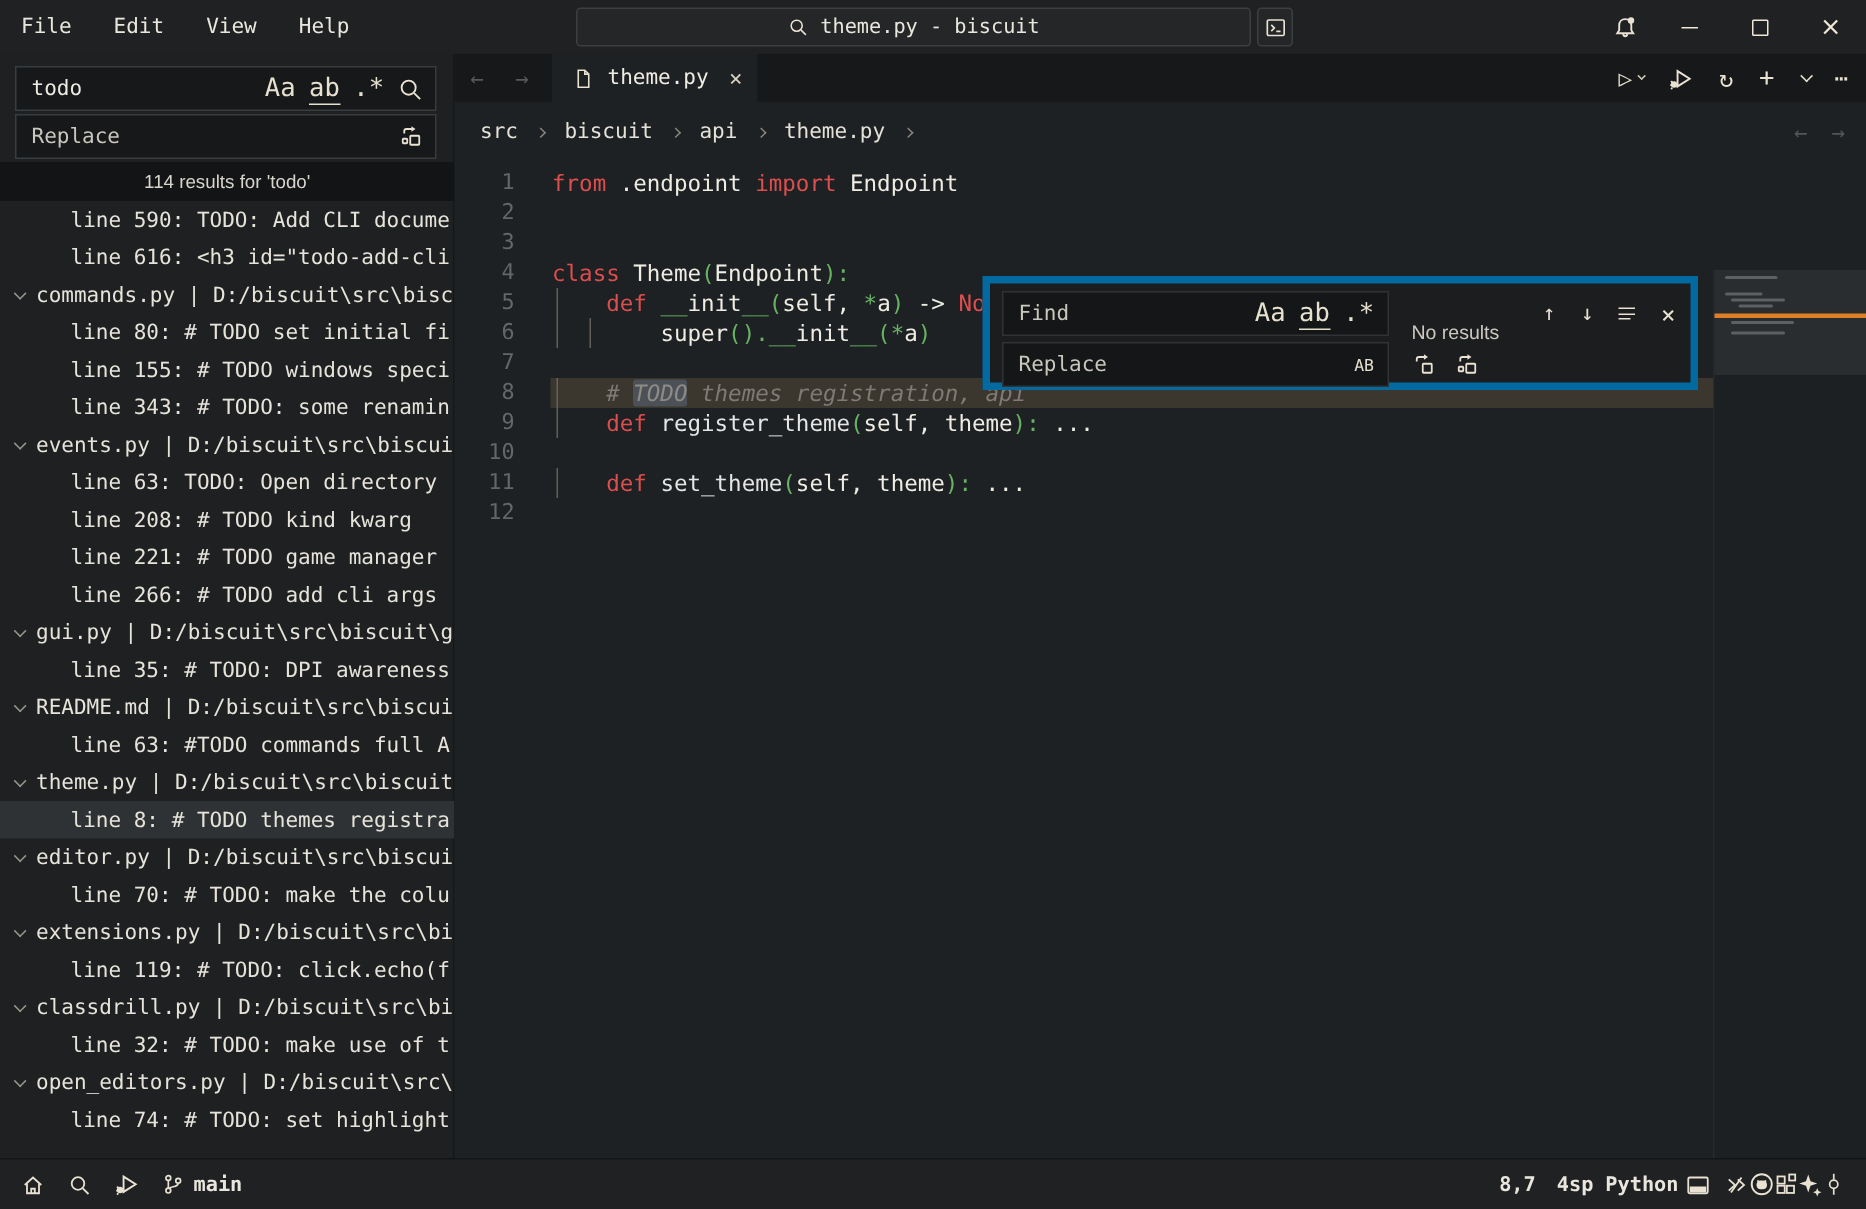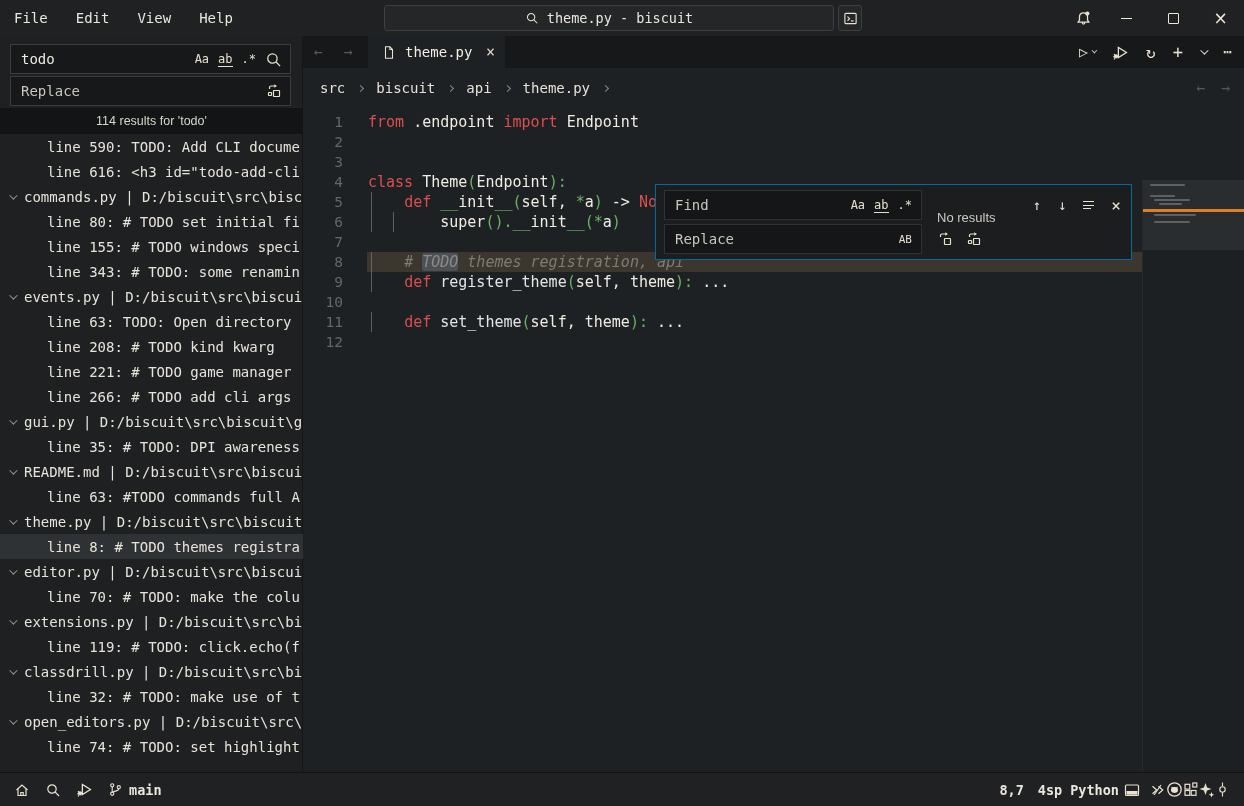--- a/index.html
+++ b/index.html
@@ -32,21 +32,21 @@
   #bell-wrap { position:relative; width:40px; height:36px; display:flex; align-items:center; justify-content:center; }
 
   
   #sidebar { position:absolute; left:0; top:36px; width:303px; height:736px; background:#1e2022; border-right:1px solid #141617; }
   .side-input { position:absolute; left:10px; width:281px; height:30px; background:#16181a;
     border:1px solid #393d40; display:flex; align-items:center; }
   #search-box { top:8px; } #replace-box { top:40px; }
   .side-input input { flex:1; min-width:0; background:transparent; border:none; outline:none;
     color:#eceae1; font:14px "DejaVu Sans Mono", monospace; padding:0 6px 0 10px; }
   .side-input input::placeholder, #fw input::placeholder { color:#c9c6bd; opacity:1; }
-  .opt-ic { font-size:12px; color:#e7e0cf; margin-right:9px; letter-spacing:0; }
+  .opt-ic { font-size:17px; color:#e7e0cf; margin-right:9px; letter-spacing:0; }
   .opt-word { border-bottom:1px solid #e7e0cf; }
   #results-header { position:absolute; left:0; top:72px; width:303px; height:26px; background:#121415;
     font:12.5px "Liberation Sans", sans-serif; color:#d8d5cd; text-align:center; line-height:26px; }
   #result-rows { position:absolute; left:0; top:98px; width:303px; height:638px; overflow:hidden; }
   .srow { position:relative; width:303px; height:25px; display:flex; align-items:center; overflow:hidden;
     font-size:14px; color:#e6e3da; white-space:pre; }
   .srow.selected { background:#2f3234; }
   .srow .file-chev { margin-left:9px; margin-right:9px; }
   .srow.line-row { padding-left:47px; }
   .chev { display:inline-block; width:6px; height:6px; border-right:1.3px solid #97948c; border-bottom:1.3px solid #97948c; }
@@ -75,21 +75,21 @@
   .cline { position:absolute; left:0; width:839px; height:20px; }
   .lnum { position:absolute; left:0; top:0; width:40px; text-align:right; font-size:14.5px; color:#63676a; line-height:20px; }
   .ctext { position:absolute; left:65px; top:0; white-space:pre; font-size:15px; line-height:20px; }
   .guide { position:absolute; top:0; width:1px; height:20px; background:#7a7468; opacity:.75; }
   .c-kw { color:#dd4e4e; } .c-tx { color:#efede3; } .c-pn { color:#68b264; } .c-fn { color:#e5e5e5; }
   .c-cm { color:#7e7b75; font-style:italic; }
   .c-cmsel { color:#8e8b85; font-style:italic; background:#4c5158; border-radius:2px; }
 
   
   #fw { position:absolute; left:352px; top:76px; width:477px; height:76px; background:#1b1d1f;
-    border:1px solid #0369a1; }
+    border:5px solid #0369a1; }
   .fw-input { position:absolute; left:8px; width:258px; height:30px; background:#141617; border:1px solid #303335;
     display:flex; align-items:center; }
   #fw-find { top:5px; } #fw-replace { top:39px; }
   .fw-input input { flex:1; min-width:0; background:transparent; border:none; outline:none;
     color:#d7d4cb; font:14px "DejaVu Sans Mono", monospace; padding:0 6px 0 10px; }
   #fw-status { position:absolute; left:281px; top:5px; height:30px; display:flex; align-items:center;
     font:13px "Liberation Sans", sans-serif; color:#ccc9c1;margin-top:12px; }
   #fw-nav { position:absolute; right:10px; top:5px; height:30px; display:flex; align-items:center; gap:17px; color:#e9e2d2; font-size:14px; }
   .sel-lines { display:flex; flex-direction:column; gap:2.5px; }
   .sel-lines i { display:block; width:11px; height:0; border-top:1.3px solid #e9e2d2; }

